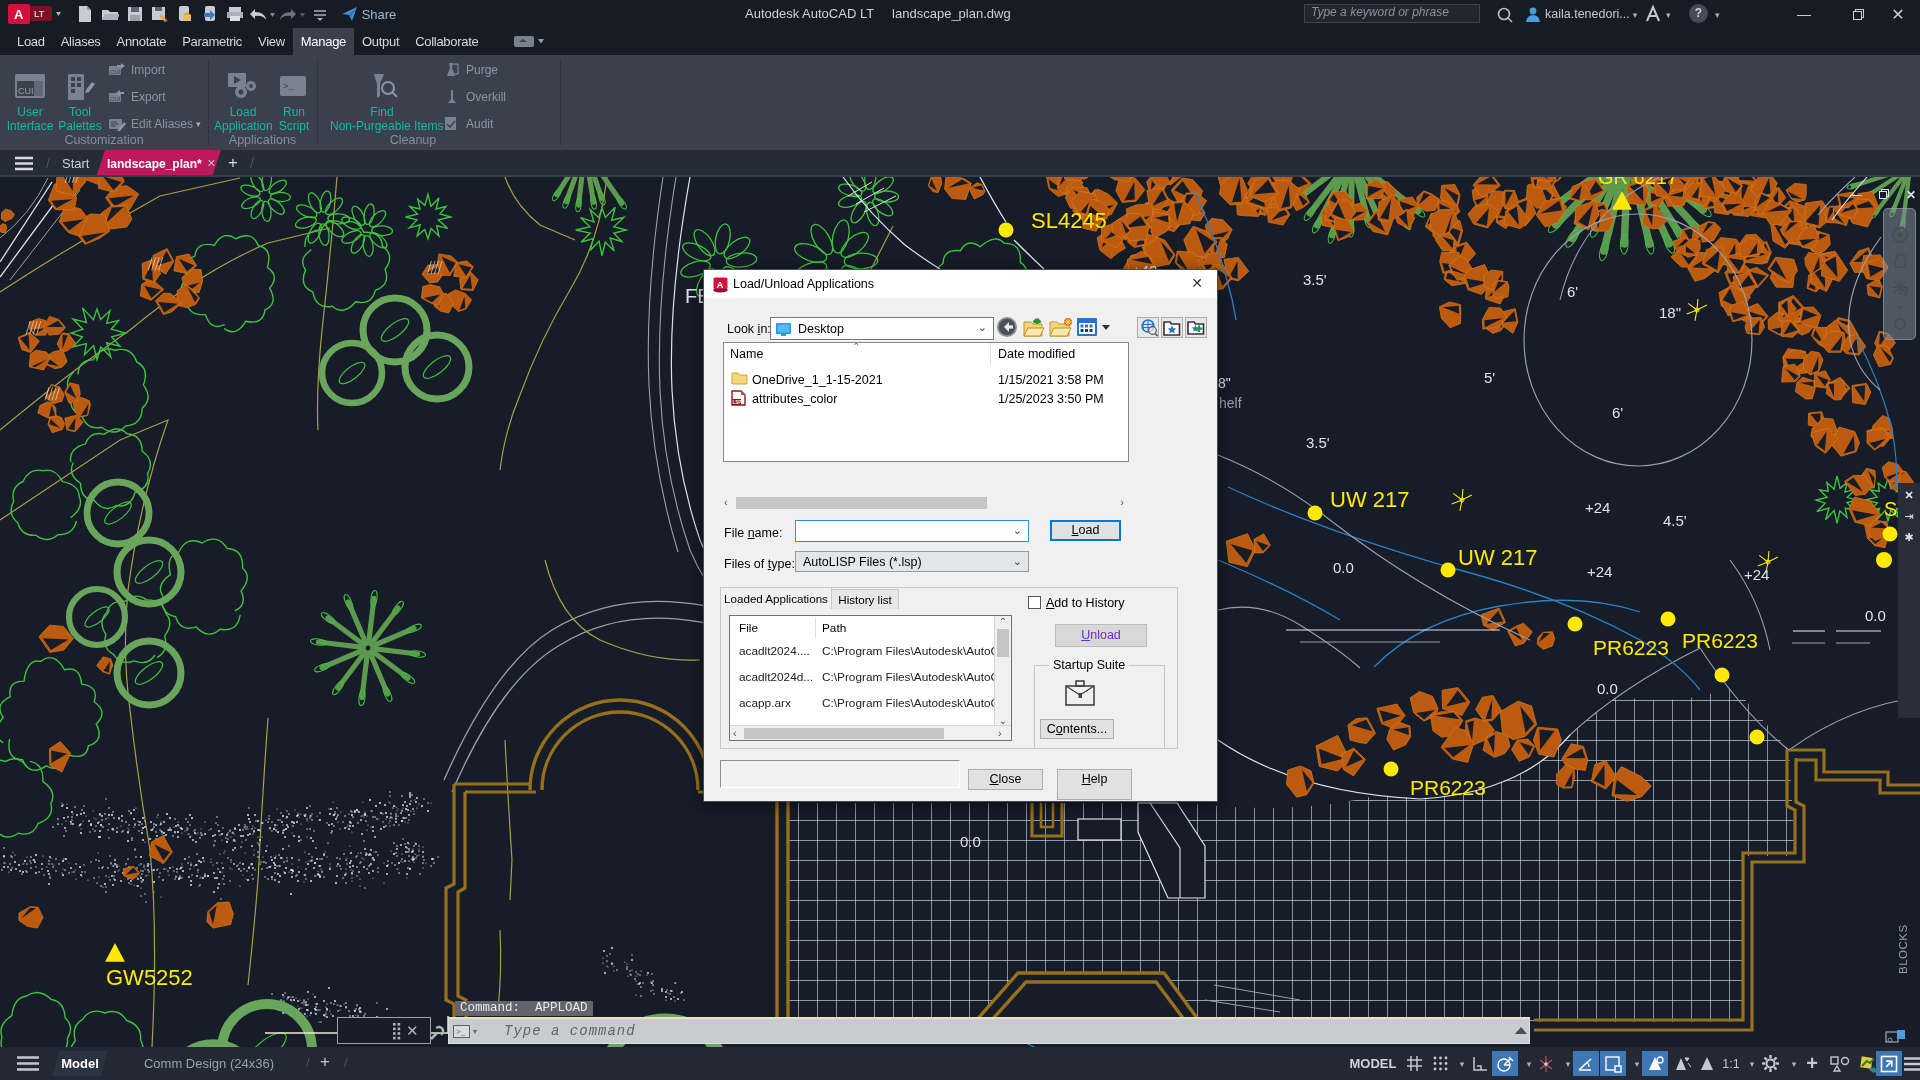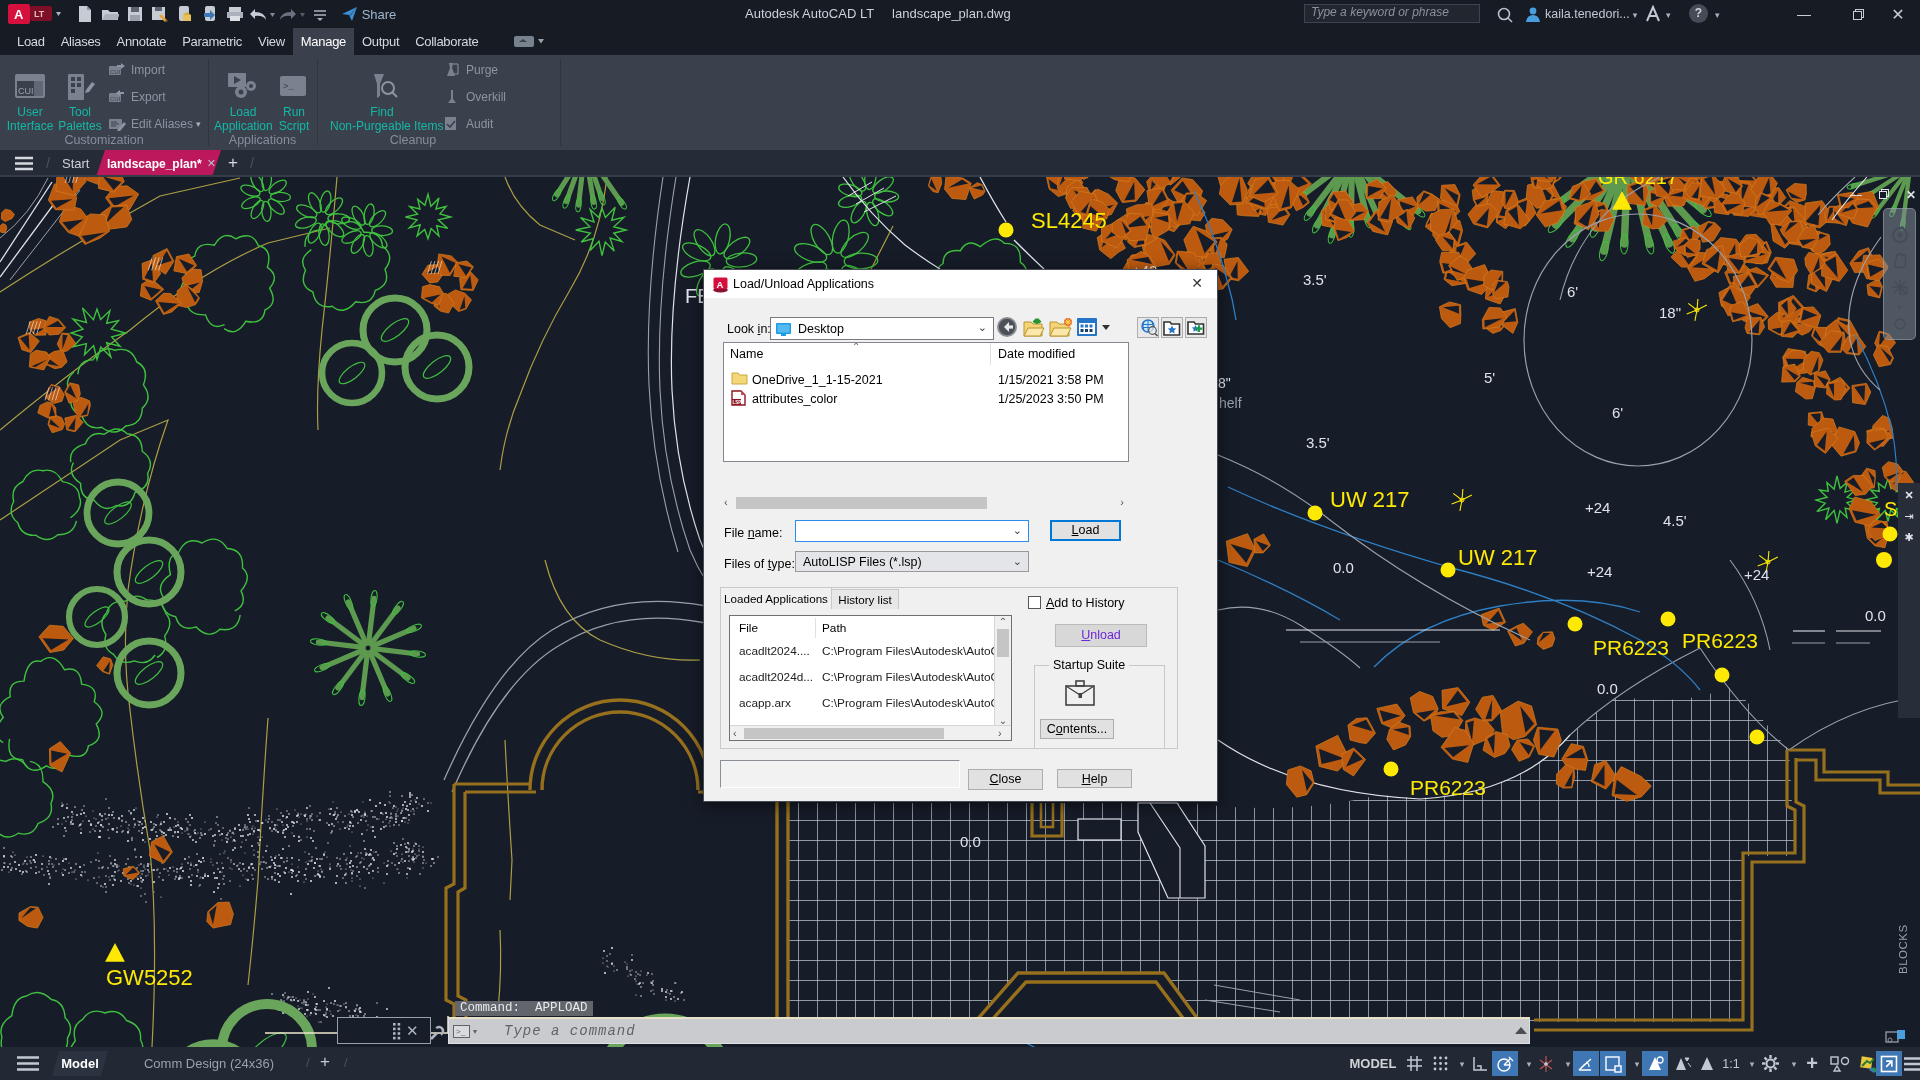--- a/index.html
+++ b/index.html
@@ -2739,21 +2739,21 @@
  <svg class="abs" style="left:360px;top:408px" width="34" height="30">
         <rect x="2" y="8" width="28" height="19" fill="#f0f0f0" stroke="#444" stroke-width="1.6"></rect>
         <path d="M2,8 L16,17 L30,8" fill="none" stroke="#444" stroke-width="1.4"></path>
         <rect x="12" y="3" width="8" height="5" fill="none" stroke="#444" stroke-width="1.6"></rect>
         <rect x="14.5" y="15" width="3.5" height="5" fill="#444"></rect>
       </svg>
  <div class="btn" style="left:336px;top:449px;width:74px;height:20px;line-height:18px">C<u>o</u>ntents...</div>
 
  <div class="abs" style="left:16px;top:490px;width:240px;height:28px;background:#f2f2f2;border:1px solid #8a8f96;border-right-color:#fff;border-bottom-color:#fff"></div>
  <div class="btn" style="left:264px;top:499px;width:75px;height:21px;line-height:19px"><u>C</u>lose</div>
- <div class="btn" style="left:353px;top:499px;width:75px;height:19px;line-height:19px"><u>H</u>elp</div>
+ <div class="btn" style="left:353px;top:499px;width:75px;height:31px;line-height:19px"><u>H</u>elp</div>
 </div>
 
 <div id="statusbar">
  <svg class="abs" style="left:16px;top:8px" width="26" height="17">
         <path d="M1,2.5 h22 M1,8.5 h22 M1,14.5 h22" stroke="#c3c9d1" stroke-width="2.6"></path>
       </svg>
  <div class="sbtn" style="left:52px;width:56px;background:#2c3340;color:#fff;font-weight:bold;clip-path:polygon(7px 0,100% 0,calc(100% - 7px) 100%,0 100%)">Model</div>
  <div class="sbtn" style="left:114px;width:190px;color:#9aa2ac">Comm Design (24x36)</div>
  <div class="abs" style="left:306px;top:8px;color:#4a515e">/</div>
  <div class="abs" style="left:320px;top:5px;font-size:17px;color:#c3c9d1">+</div>

